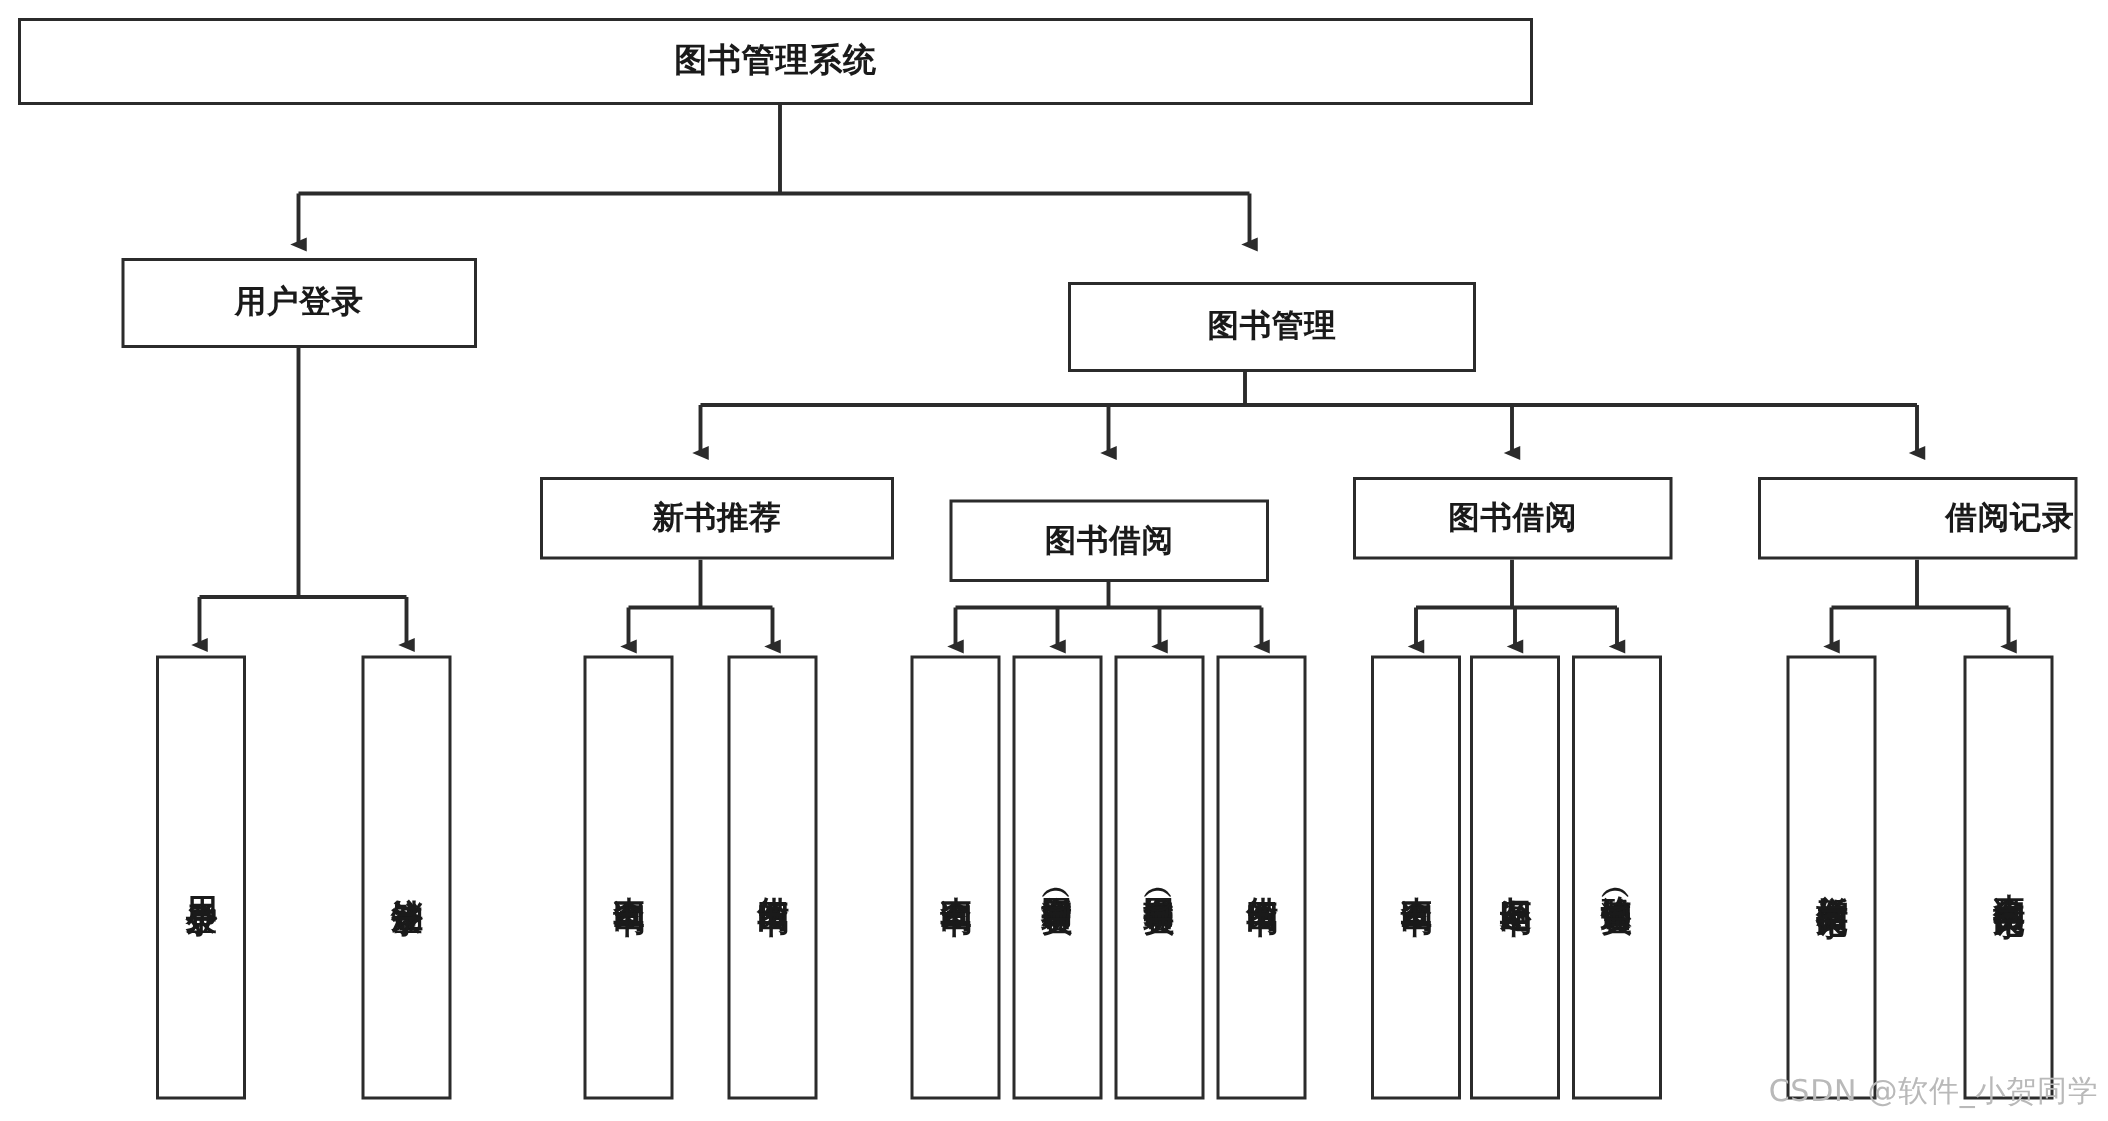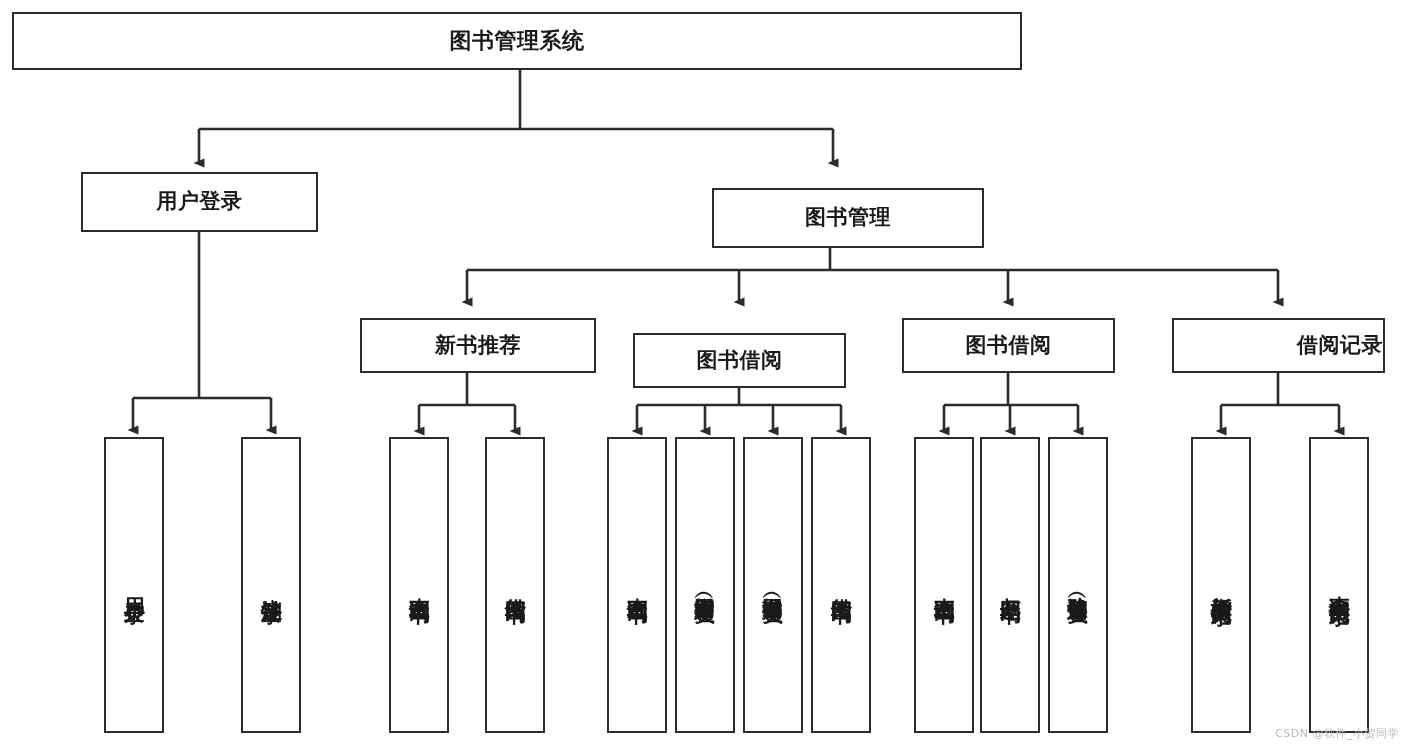--- a/index.html
+++ b/index.html
@@ -66,21 +66,21 @@
   }
   .node.vert.tall .label {
     font-size: 20px;
     letter-spacing: 1px;
     max-height: 288px;
   }
   .watermark {
     position: absolute;
     right: 6px;
     bottom: 6px;
-    font-size: 11px;
+    font-size: 20px;
     color: #b9b9b9;
     letter-spacing: 0.5px;
     white-space: nowrap;
   }
 </style>
 </head>
 <body>
 
 <div id="canvas">
 

